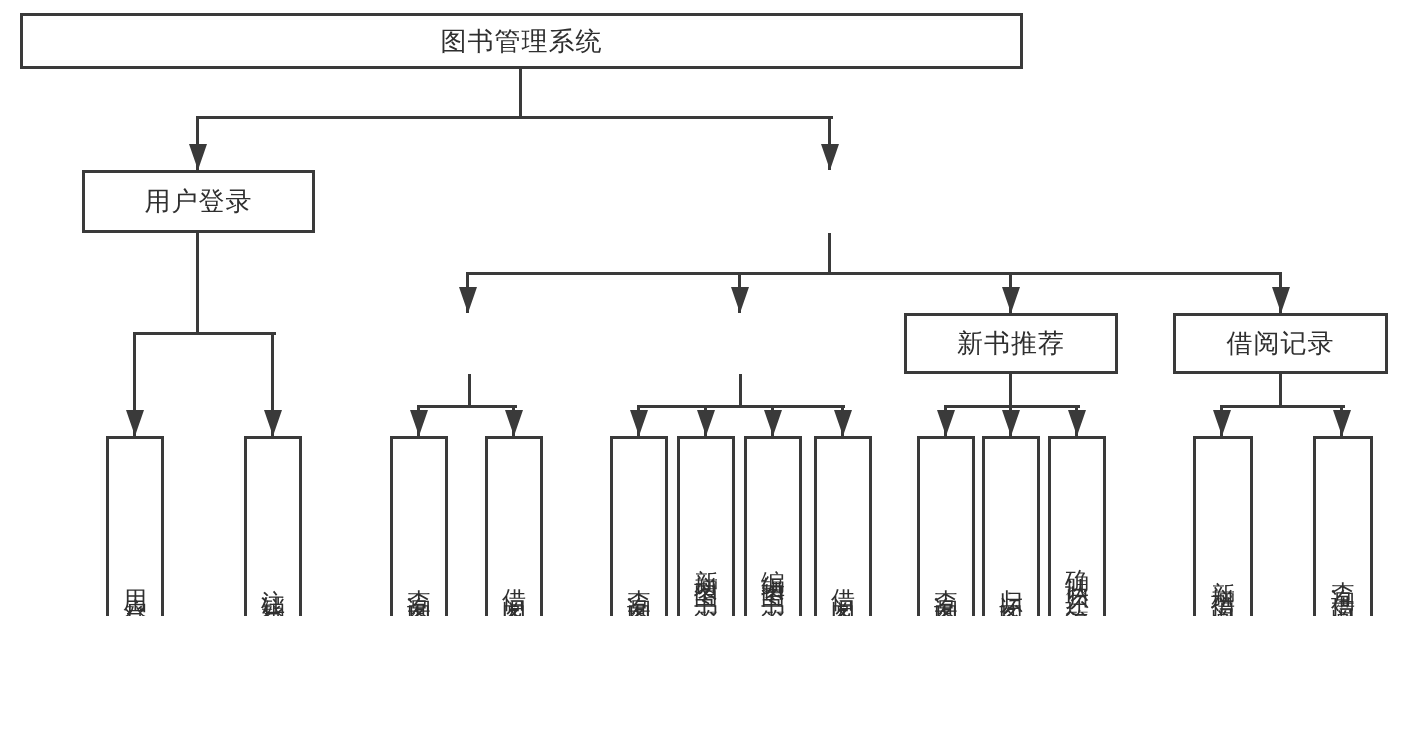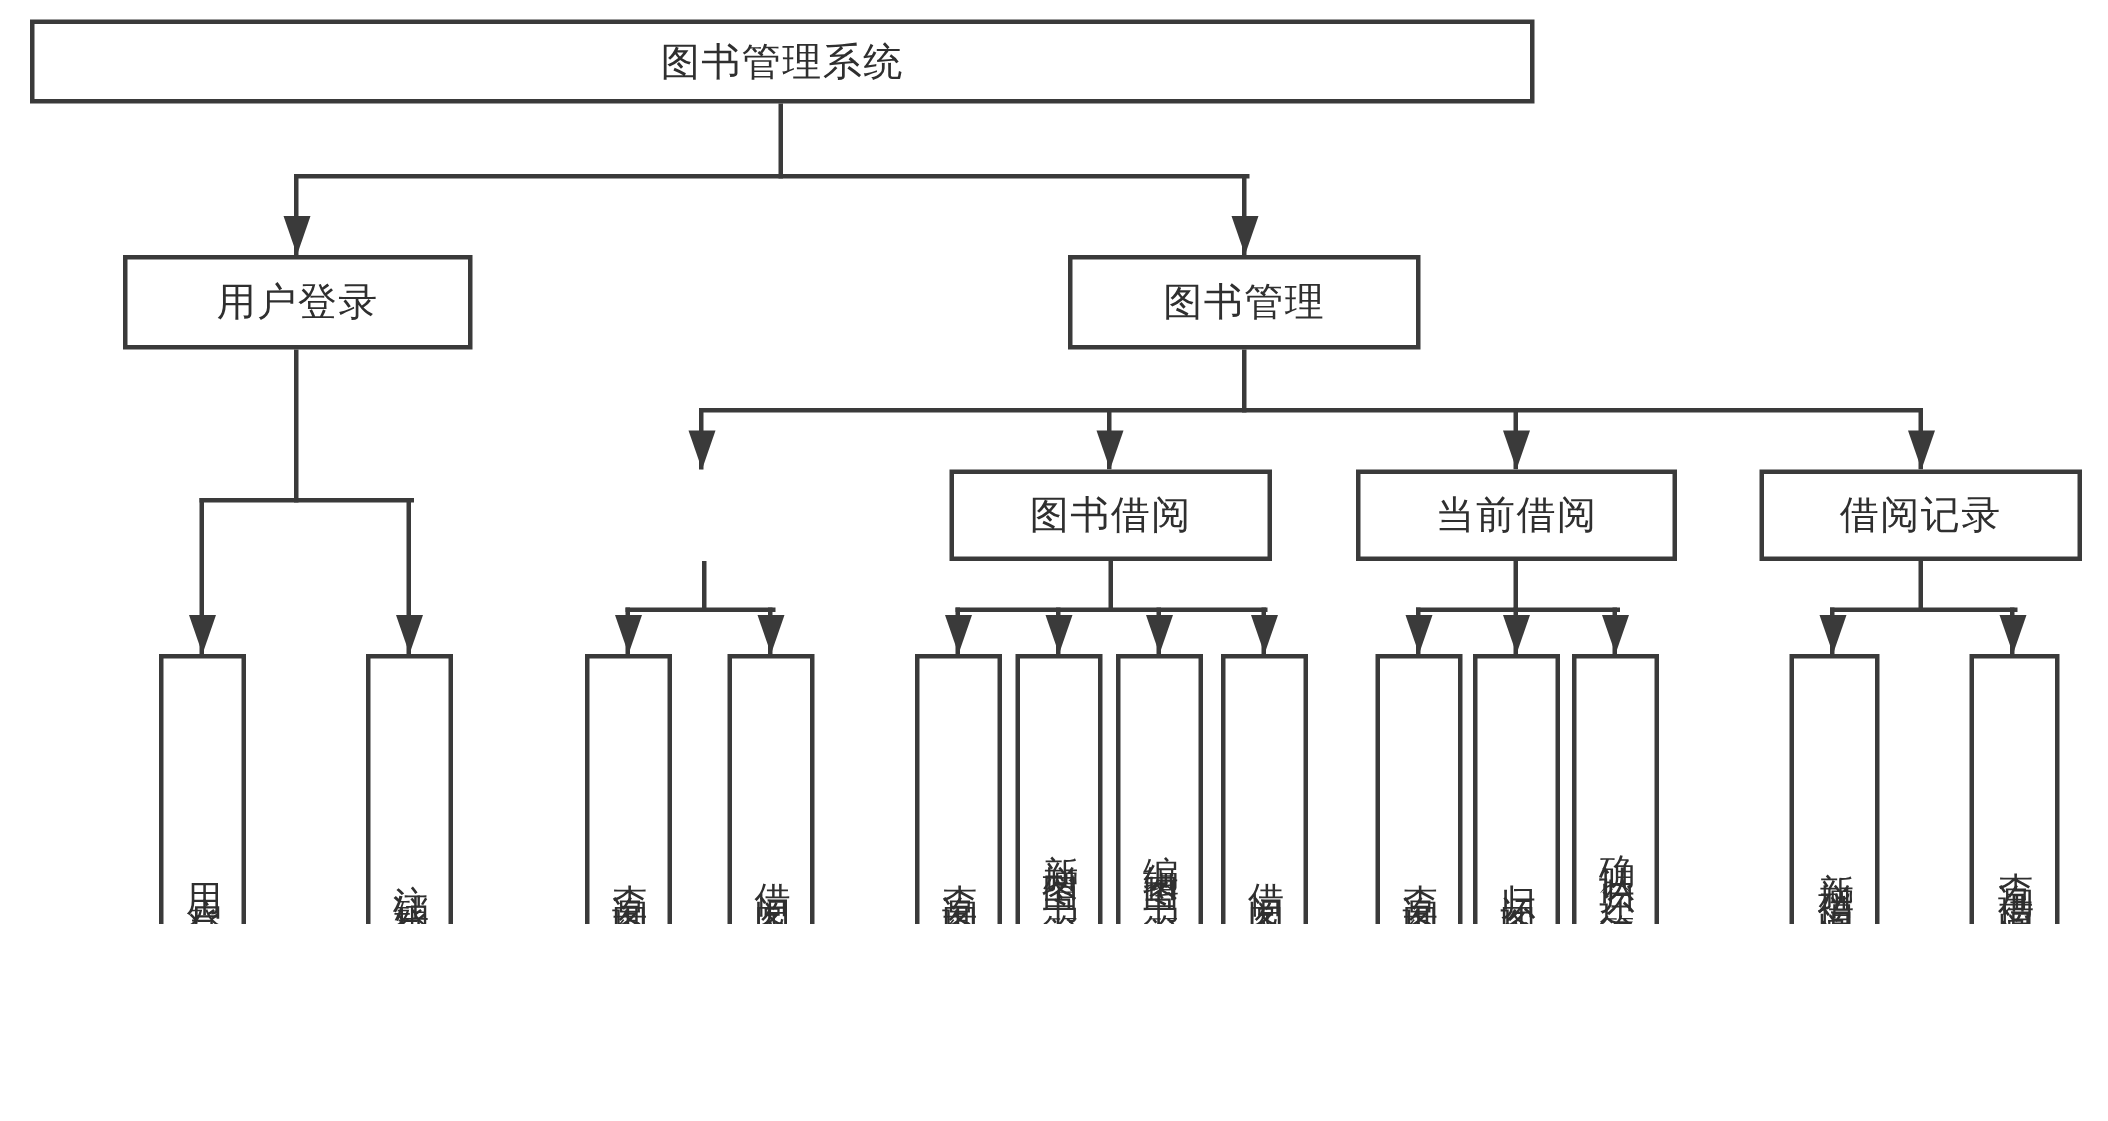--- a/index.html
+++ b/index.html
@@ -41,47 +41,41 @@
   <div class="vline" style="left:519px;top:69px;height:50px;"></div>
   <div class="hline" style="left:196px;top:116px;width:637px;"></div>
   <div class="vline" style="left:196px;top:116px;height:54px;"></div>
   <div class="arrow" style="left:189px;top:144px;"></div>
   <div class="vline" style="left:828px;top:116px;height:54px;"></div>
   <div class="arrow" style="left:821px;top:144px;"></div>
 
   <div class="node hnode" style="left:82px;top:170px;width:233px;height:63px;">
     <span>用户登录</span>
   </div>
-  <div class="node hnode" style="left:712px;top:170px;width:235px;height:63px;">
-    <span>图书管理</span>
-  </div>
 
   <div class="vline" style="left:196px;top:233px;height:102px;"></div>
   <div class="hline" style="left:133px;top:332px;width:143px;"></div>
   <div class="vline" style="left:133px;top:332px;height:104px;"></div>
   <div class="arrow" style="left:126px;top:410px;"></div>
   <div class="vline" style="left:271px;top:332px;height:104px;"></div>
   <div class="arrow" style="left:264px;top:410px;"></div>
 
   <div class="vline" style="left:828px;top:233px;height:42px;"></div>
   <div class="hline" style="left:466px;top:272px;width:816px;"></div>
   <div class="vline" style="left:466px;top:272px;height:41px;"></div>
   <div class="arrow" style="left:459px;top:287px;"></div>
   <div class="vline" style="left:738px;top:272px;height:41px;"></div>
   <div class="arrow" style="left:731px;top:287px;"></div>
   <div class="vline" style="left:1009px;top:272px;height:41px;"></div>
   <div class="arrow" style="left:1002px;top:287px;"></div>
   <div class="vline" style="left:1279px;top:272px;height:41px;"></div>
   <div class="arrow" style="left:1272px;top:287px;"></div>
 
-  <div class="node hnode" style="left:633px;top:313px;width:215px;height:61px;">
-    <span>图书借阅</span>
-  </div>
   <div class="node hnode" style="left:904px;top:313px;width:214px;height:61px;">
-    <span>当前借阅</span>
+    <span>新书推荐</span>
   </div>
   <div class="node hnode" style="left:1173px;top:313px;width:215px;height:61px;">
     <span>借阅记录</span>
   </div>
 
   <div class="vline" style="left:468px;top:374px;height:34px;"></div>
   <div class="hline" style="left:417px;top:405px;width:100px;"></div>
   <div class="vline" style="left:417px;top:405px;height:31px;"></div>
   <div class="arrow" style="left:410px;top:410px;"></div>
   <div class="vline" style="left:512px;top:405px;height:31px;"></div>

